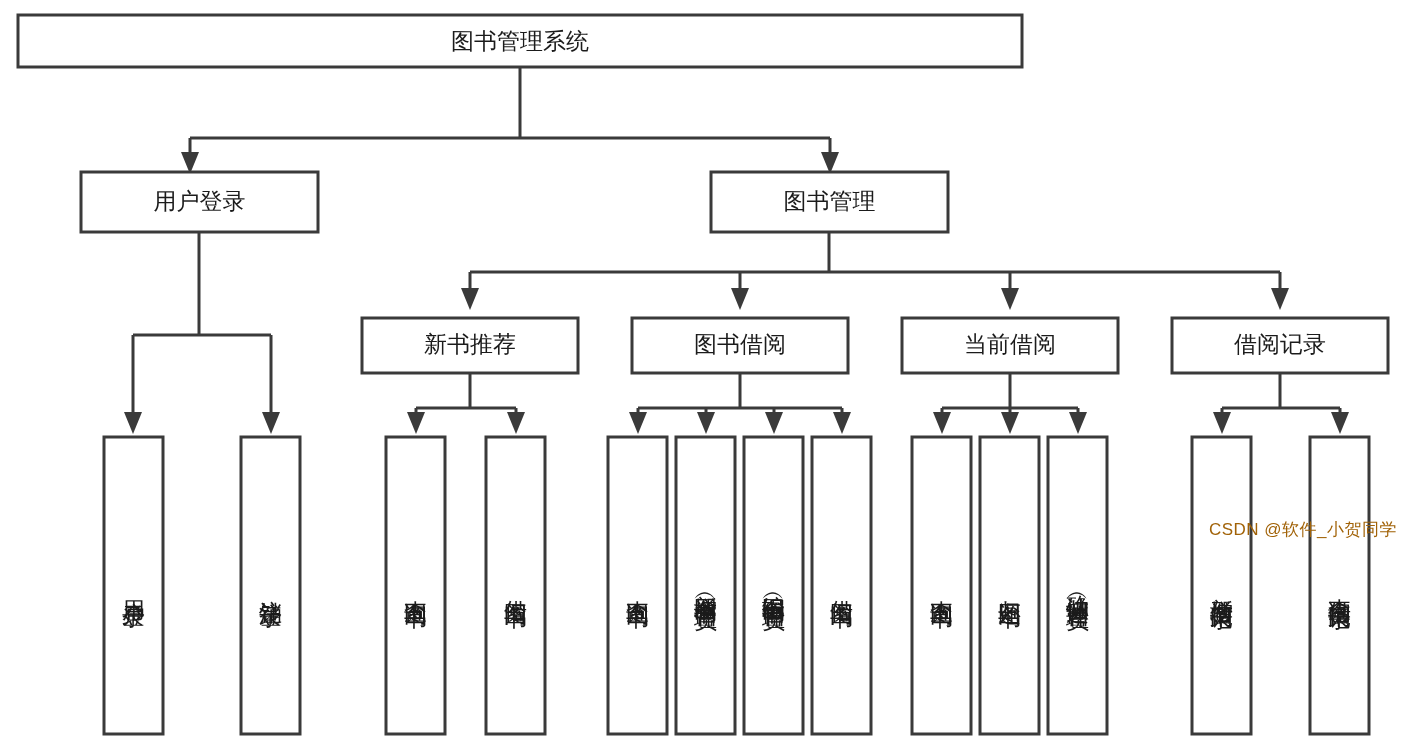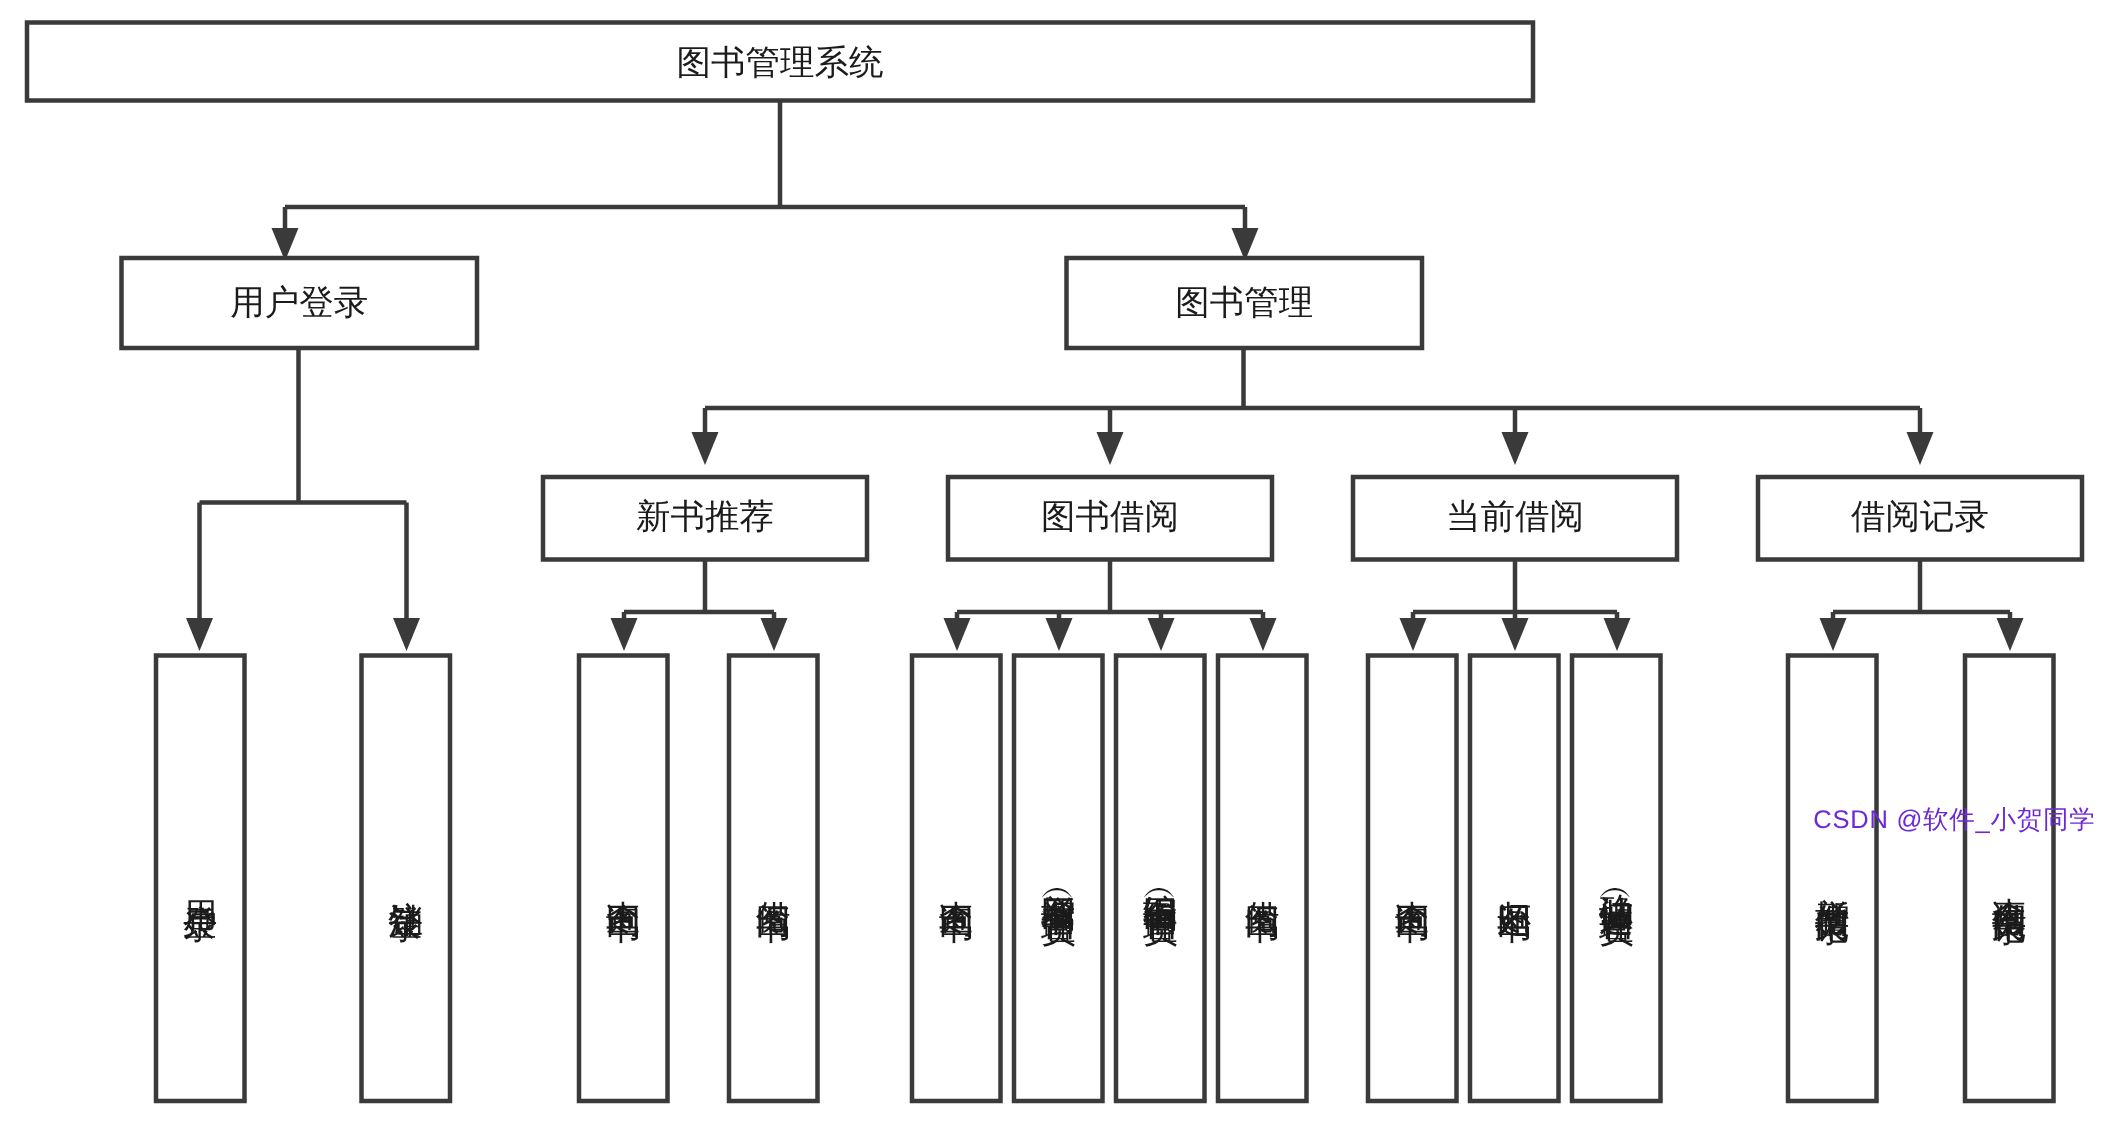--- a/index.html
+++ b/index.html
@@ -64,24 +64,24 @@
     line-height: 1.0;
     color: #1b1b1b;
     letter-spacing: 2px;
     text-align: center;
     white-space: nowrap;
     pointer-events: none;
   }
   .watermark {
     position: absolute;
     right: 8px;
-    bottom: 0;
+    bottom: 17px;
     font-family: "Liberation Sans", "DejaVu Sans", sans-serif;
     font-size: 17px;
-    color: #6d28d9;
+    color: #a16207;
     white-space: nowrap;
     letter-spacing: 0.5px;
   }
 </style>
 </head>
 <body>
 
 <div id="diagram-root">
 
   <svg class="flow" viewBox="0 0 1405 747">

